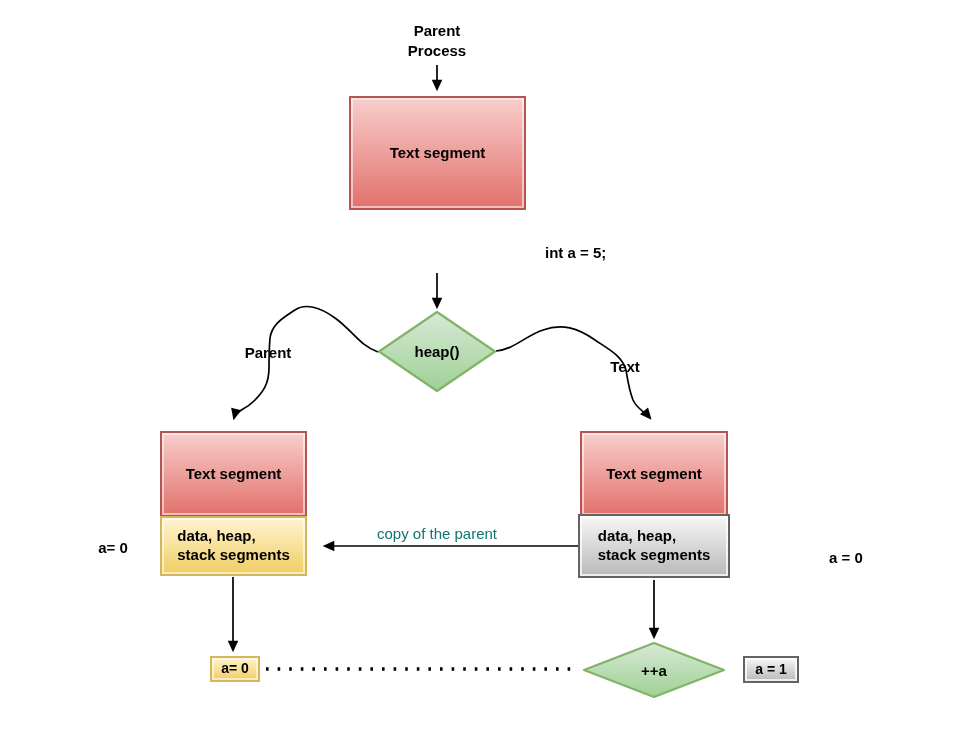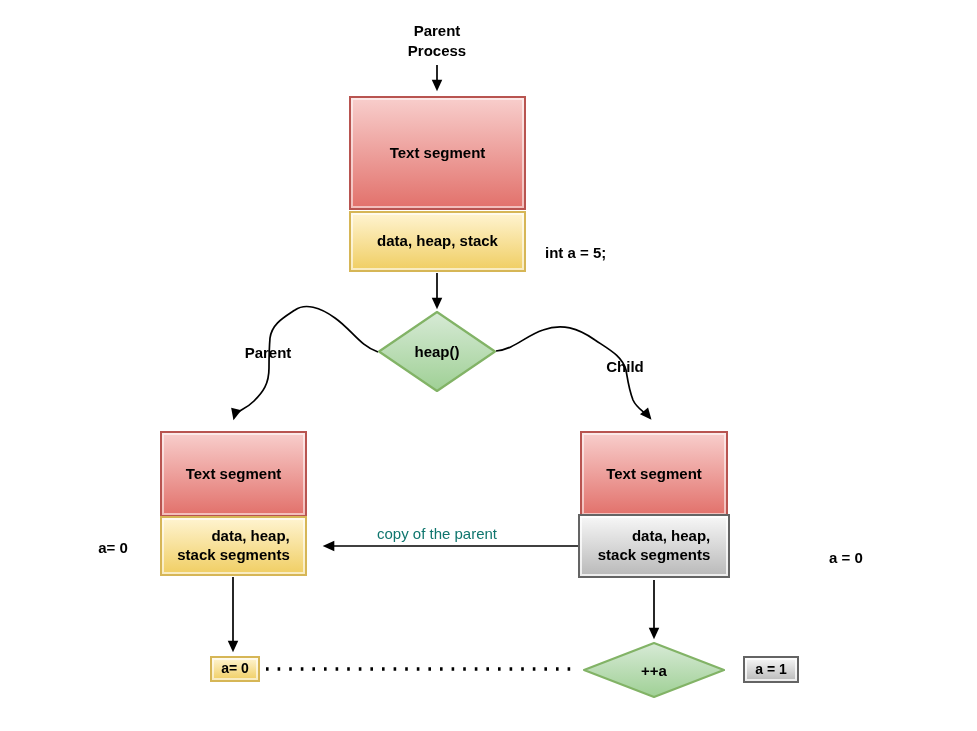--- a/index.html
+++ b/index.html
@@ -7,21 +7,21 @@
     position:relative;
     width:977px;height:731px;
     background:#ffffff;
     font-family:"Liberation Sans","DejaVu Sans",sans-serif;
     overflow:hidden;
   }
   .box{
     position:absolute;
     box-sizing:border-box;
     display:flex;align-items:center;justify-content:center;
-    text-align:right;
+    text-align:left;
     font-weight:bold;font-size:15px;color:#000;
     white-space:pre-line;
     line-height:1.25;
   }
   .red{
     border:2px solid #b85450;
     background:linear-gradient(#f8cecc,#e2716b);
     box-shadow:inset 0 0 0 2px rgba(255,255,255,0.55);
   }
   .yellow{
@@ -90,26 +90,25 @@
 
     <polygon points="437,312 495,351.5 437,391 379,351.5" fill="url(#greenGrad)" stroke="#82b366" stroke-width="2.2" stroke-linejoin="round"></polygon>
 
     <polygon points="654,643 724,670 654,697 584,670" fill="url(#greenGrad)" stroke="#82b366" stroke-width="2.2" stroke-linejoin="round"></polygon>
   </svg>
 
   <div class="lbl center-anchor" style="left:437px;top:40px;">Parent
 Process</div>
 
   <div class="box red" style="left:349px;top:96px;width:177px;height:114px;">Text segment</div>
-  <div class="box yellow" style="left:349px;top:211px;width:177px;height:61px;">data, heap, stack</div>
   <div class="lbl" style="left:545px;top:243px;">int a = 5;</div>
 
   <div class="diamond-lbl" style="left:437px;top:351px;">heap()</div>
   <div class="lbl center-anchor" style="left:268px;top:353px;">Parent</div>
-  <div class="lbl center-anchor" style="left:625px;top:367px;">Child</div>
+  <div class="lbl center-anchor" style="left:625px;top:367px;">Text</div>
 
   <div class="box red" style="left:160px;top:431px;width:147px;height:86px;">Text segment</div>
   <div class="box yellow" style="left:160px;top:516px;width:147px;height:60px;">data, heap,
 stack segments</div>
   <div class="lbl center-anchor" style="left:113px;top:548px;">a= 0</div>
 
   <div class="box red" style="left:580px;top:431px;width:148px;height:86px;">Text segment</div>
   <div class="box gray" style="left:578px;top:514px;width:152px;height:64px;">data, heap,
 stack segments</div>
   <div class="lbl center-anchor" style="left:798px;top:558px;margin-left:48px;">a = 0</div>

